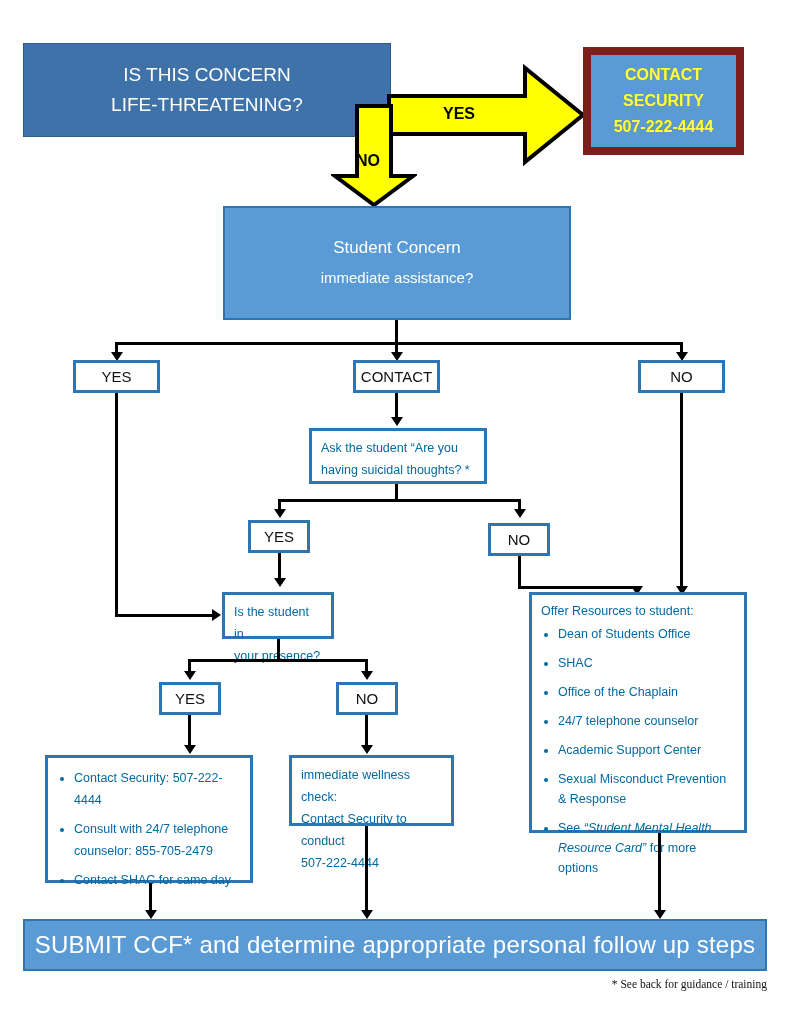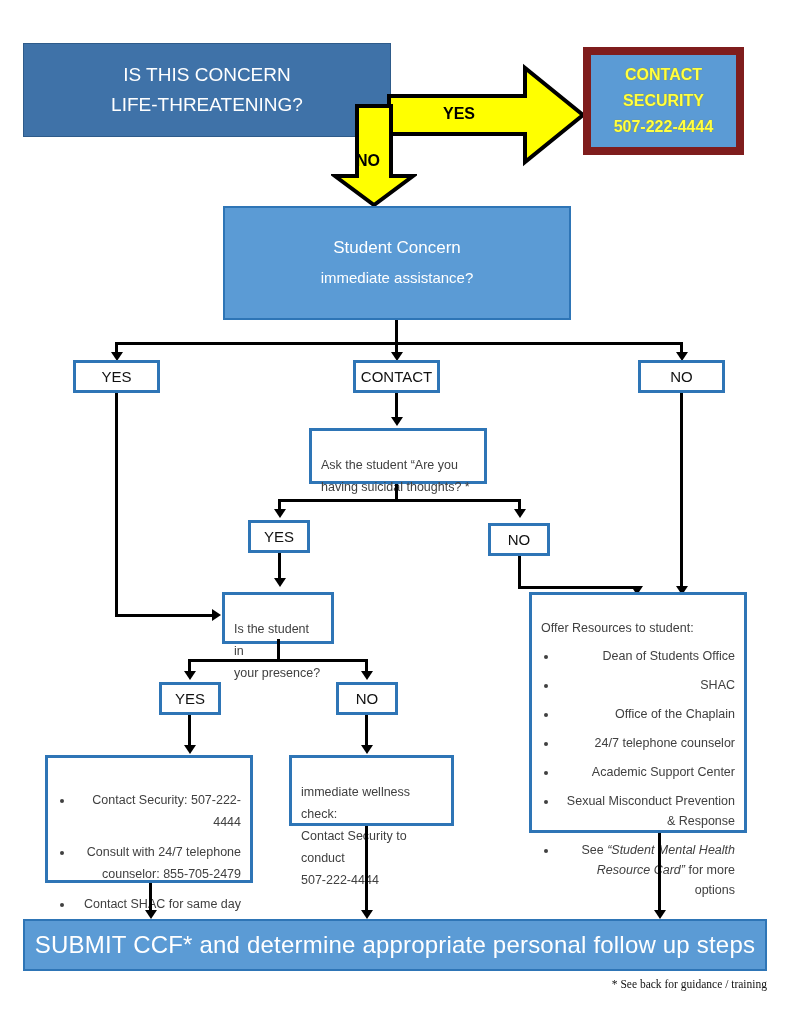--- a/index.html
+++ b/index.html
@@ -24,25 +24,25 @@
            display:flex;flex-direction:column;align-items:center;
            justify-content:center;}
   .concern .t1{font-size:17px;line-height:30px;text-align:center;}
   .concern .t2{font-size:15px;line-height:30px;}
 
   .opt{background:#ffffff;border:3px solid #2e75b6;
        display:flex;align-items:center;justify-content:center;
        font-size:15px;color:#111111;}
 
   .txtbox{background:#ffffff;border:3px solid #2e75b6;
-          font-size:12.5px;color:#404040;line-height:22px;
-          padding:23px 9px;box-sizing:border-box;}
+          font-size:12.5px;color:#0369a1;line-height:22px;
+          padding:6px 9px;box-sizing:border-box;}
   .txtbox .hdl{display:block;}
   .txtbox ul{margin:3px 0 0 0;padding-left:17px;list-style:disc;}
-  .txtbox li{margin:8px 0 7px 0;text-align:right;}
+  .txtbox li{margin:2px 0 7px 0;}
   .txtbox li:last-child{margin-bottom:0;}
   .txtbox .ital{font-style:italic;}
 
   .reslist{font-size:12.5px;line-height:20px;}
   .reslist ul li{margin-bottom:9px;}
 
   .submit{background:#5b9bd5;border:2px solid #2e75b6;color:#ffffff;
           display:flex;align-items:center;justify-content:center;
           font-size:24px;letter-spacing:.2px;}
 

